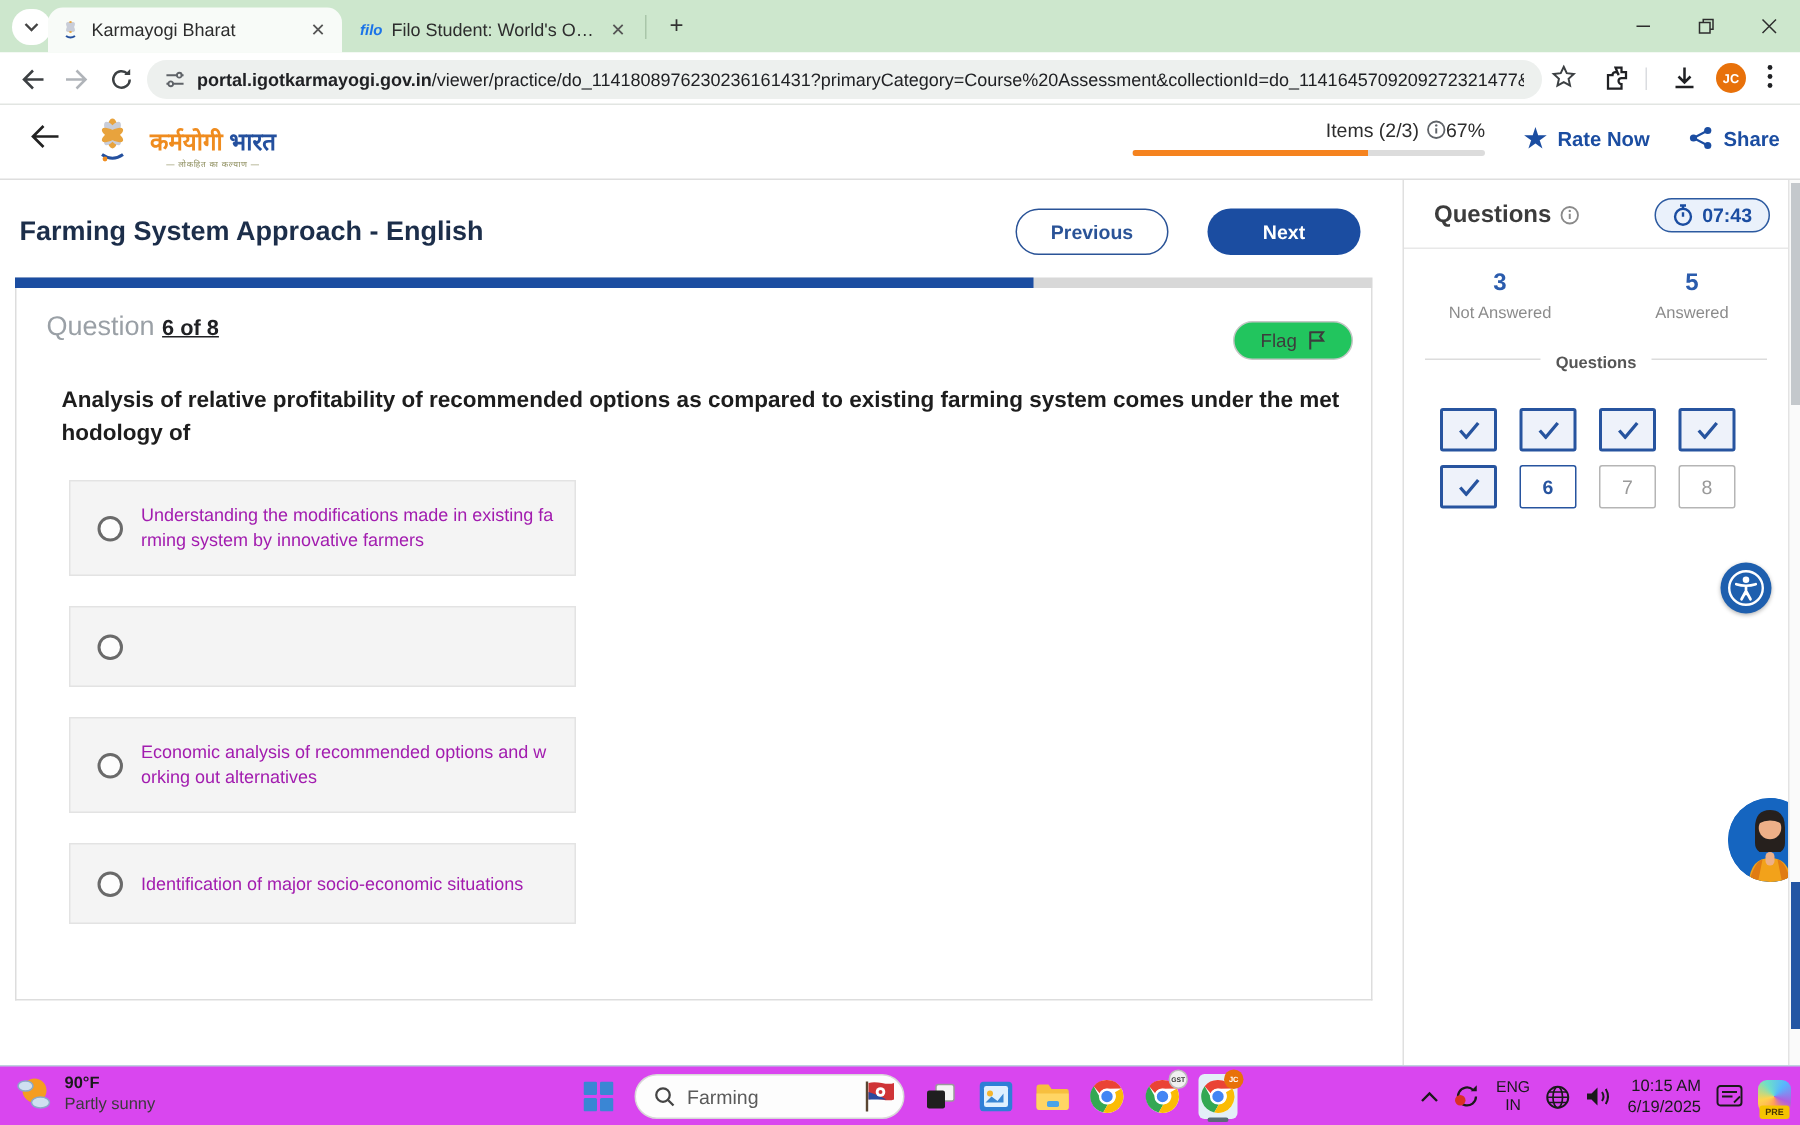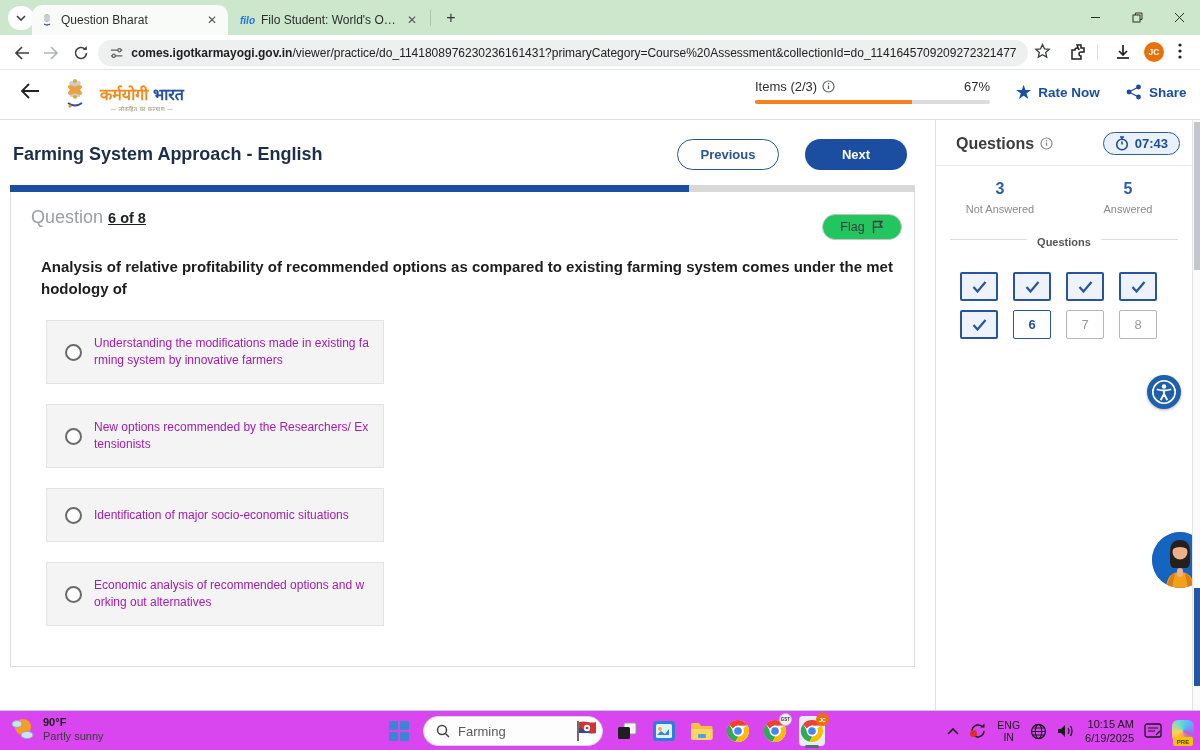--- a/index.html
+++ b/index.html
@@ -29,21 +29,21 @@
   .jc-avatar { width:20px; height:20px; border-radius:50%; background:#e8710a; color:#fff; font-size:8.5px; font-weight:bold; display:flex; align-items:center; justify-content:center; }
 
   
   .appheader { position:absolute; left:0; top:70px; width:1200px; height:50px; background:#fff; border-bottom:1px solid #dedede; }
   .back-arrow { position:absolute; left:20px; top:12px; font-size:19px; color:#222; }
   .logo { position:absolute; left:56px; top:5px; display:flex; align-items:flex-end; gap:6px; }
   .logo-txt1 { color:#ef8c1f; font-weight:bold; font-size:16px; }
   .logo-txt2 { color:#24509e; font-weight:bold; font-size:16px; }
   .logo-tag { font-size:5.5px; color:#8b8b5a; letter-spacing:.5px; text-align:center; }
   .items-block { position:absolute; left:755px; top:9px; width:235px; }
-  .items-row { display:flex; justify-content:space-between; align-items:center; font-size:13px; color:#2d2d2d; }
+  .items-row { display:flex; justify-content:flex-end; align-items:center; font-size:13px; color:#2d2d2d; }
   .items-left { display:flex; align-items:center; gap:5px; }
   .pbar { margin-top:6px; height:4px; background:#dcdcdc; border-radius:2px; overflow:hidden; }
   .pbar > div { height:100%; background:#f5831f; }
   .fill-67 { width:67%; }
   .ratenow { position:absolute; left:1016px; top:14px; display:flex; align-items:center; gap:7px; color:#1b4da1; font-size:13.5px; font-weight:bold; }
   .sharebtn { position:absolute; left:1126px; top:14px; display:flex; align-items:center; gap:7px; color:#1b4da1; font-size:13.5px; font-weight:bold; }
   .star { color:#1b4da1; font-size:17px; line-height:1; }
 
   
   .content { position:absolute; left:0; top:120px; width:1200px; height:590px; background:#fff; }
@@ -121,21 +121,21 @@
           <path d="M1 1l4 4 4-4" stroke="#444" stroke-width="1.6" fill="none"></path>
         </svg>
     </div>
     <div class="tab-active">
       <svg width="14" height="14" viewBox="0 0 14 14">
         <ellipse cx="7" cy="5" rx="2" ry="4" fill="#e8a33d"></ellipse>
         <ellipse cx="7" cy="5" rx="2" ry="4" fill="#c9cdd8" transform="rotate(40 7 5)"></ellipse>
         <ellipse cx="7" cy="5" rx="2" ry="4" fill="#c9cdd8" transform="rotate(-40 7 5)"></ellipse>
         <path d="M4 11q3 2 6 0" stroke="#24509e" stroke-width="1.4" fill="none"></path>
       </svg>
-      <span class="tab-title">Question Bharat</span>
+      <span class="tab-title">Karmayogi Bharat</span>
       <span class="tab-close">✕</span>
     </div>
     <div class="tab-inactive">
       <span class="filo-ic">filo</span>
       <span class="tab-title">Filo Student: World's Only Live</span>
       <span class="tab-close">✕</span>
     </div>
     <div class="tab-divider"></div>
     <div class="newtab">+</div>
     <div class="winctl">
@@ -174,21 +174,21 @@
           <path d="M13.5 8a5.5 5.5 0 1 1-1.6-3.9" stroke="#3c4043" stroke-width="1.6" fill="none"></path>
           <path d="M13.8 1v4h-4z" fill="#3c4043"></path>
         </svg>
       </div>
     <div class="urlpill">
       <svg width="14" height="14" viewBox="0 0 14 14">
           <path d="M1 4h8M11 4h2M1 10h2M5 10h8" stroke="#5f6368" stroke-width="1.4"></path>
           <circle cx="10" cy="4" r="1.7" fill="none" stroke="#5f6368" stroke-width="1.3"></circle>
           <circle cx="4" cy="10" r="1.7" fill="none" stroke="#5f6368" stroke-width="1.3"></circle>
         </svg>
-      <span class="urltext"><b>comes.igotkarmayogi.gov.in</b><span>/viewer/practice/do_1141808976230236161431?primaryCategory=Course%20Assessment&amp;collectionId=do_1141645709209272321477&amp;collec...</span></span>
+      <span class="urltext"><b>portal.igotkarmayogi.gov.in</b><span>/viewer/practice/do_1141808976230236161431?primaryCategory=Course%20Assessment&amp;collectionId=do_1141645709209272321477&amp;collec...</span></span>
     </div>
     <div class="tb-right-ic" style="left:1034px"><svg width="17" height="17" viewBox="0 0 17 17">
           <path d="M8.5 1.5l2 4.3 4.7.5-3.5 3.2 1 4.6-4.2-2.4-4.2 2.4 1-4.6L1.8 6.3l4.7-.5z" fill="none" stroke="#3c4043" stroke-width="1.3"></path>
         </svg></div>
     <div class="tb-right-ic" style="left:1070px"><svg width="18" height="18" viewBox="0 0 18 18">
           <path d="M7 2h4v3h3v4h-3v0a2 2 0 1 0 0 4v3H2V7h3a2 2 0 1 1 4 0z" fill="none" stroke="#202124" stroke-width="1.5"></path>
         </svg></div>
     <div class="tb-right-ic" style="left:1097px;top:10px;width:1px;height:15px;background:#dadce0"></div>
     <div class="tb-right-ic" style="left:1114px"><svg width="18" height="18" viewBox="0 0 18 18">
           <path d="M9 2v9M5 8l4 4 4-4" stroke="#202124" stroke-width="1.7" fill="none"></path>
@@ -273,29 +273,28 @@
             </svg>
         </div>
         <div class="qtext">Analysis of relative profitability of recommended options as compared to existing  farming system comes under the methodology of</div>
         <div class="options">
           <div class="option">
             <span class="radio"></span>
             <span class="opt-label">Understanding the modifications made in existing farming system by innovative  farmers</span>
           </div>
           <div class="option">
             <span class="radio"></span>
-            <span class="opt-label">New options recommended by the Researchers/ Extensionists</span>
+          </div>
+          <div class="option">
+            <span class="radio"></span>
+            <span class="opt-label">Economic analysis of recommended options and working out alternatives</span>
           </div>
           <div class="option">
             <span class="radio"></span>
             <span class="opt-label">Identification of major socio-economic situations</span>
-          </div>
-          <div class="option">
-            <span class="radio"></span>
-            <span class="opt-label">Economic analysis of recommended options and working out alternatives</span>
           </div>
         </div>
       </div>
     </div>
 
     <div class="sidebar">
       <div class="sb-head">
         <div class="sb-title">
           <span>Questions</span>
           <svg width="13" height="13" viewBox="0 0 13 13">

